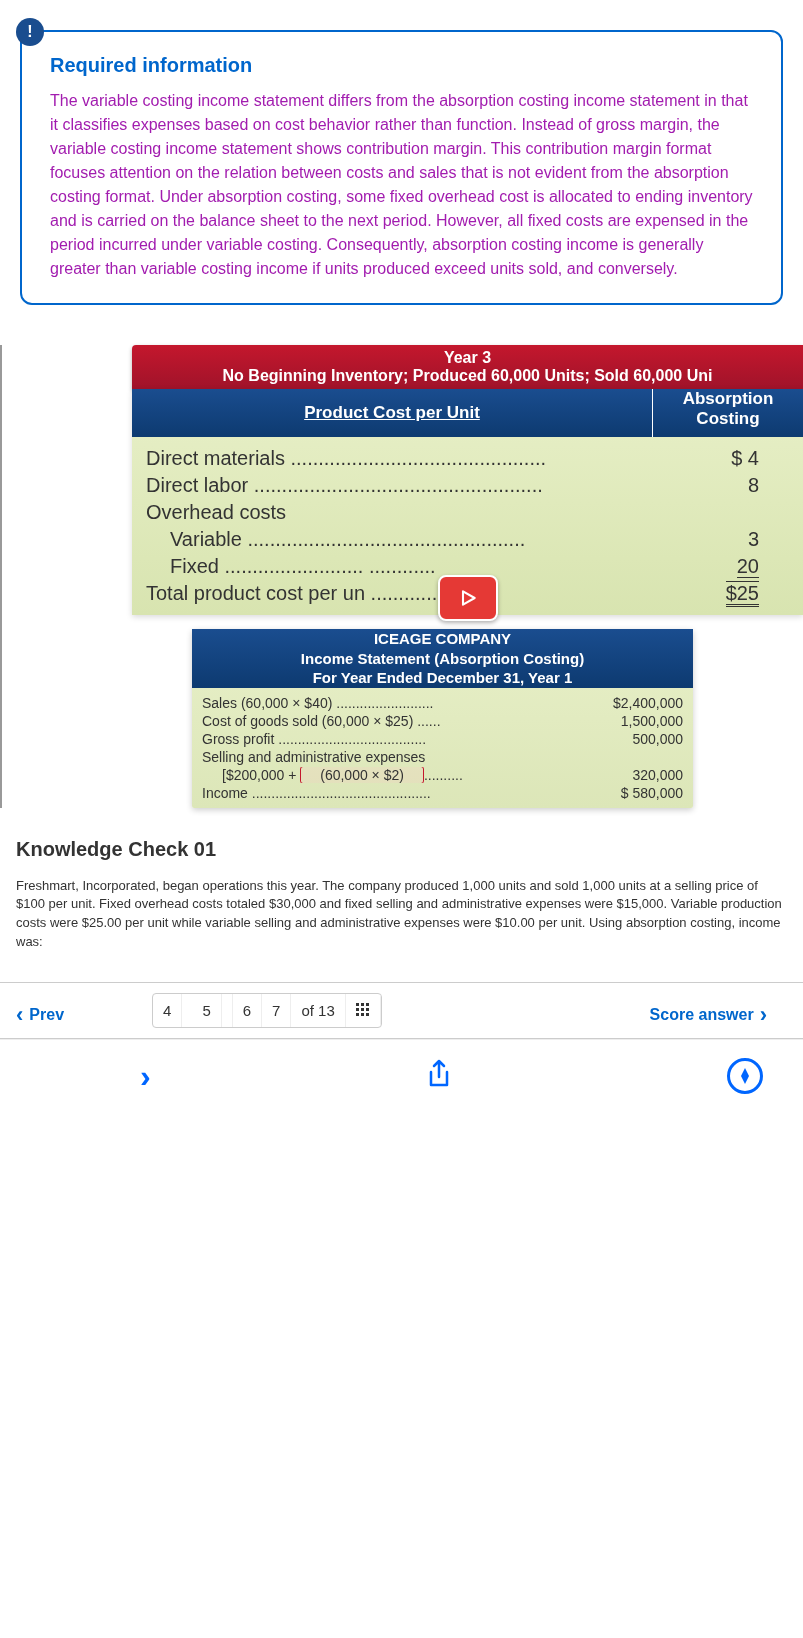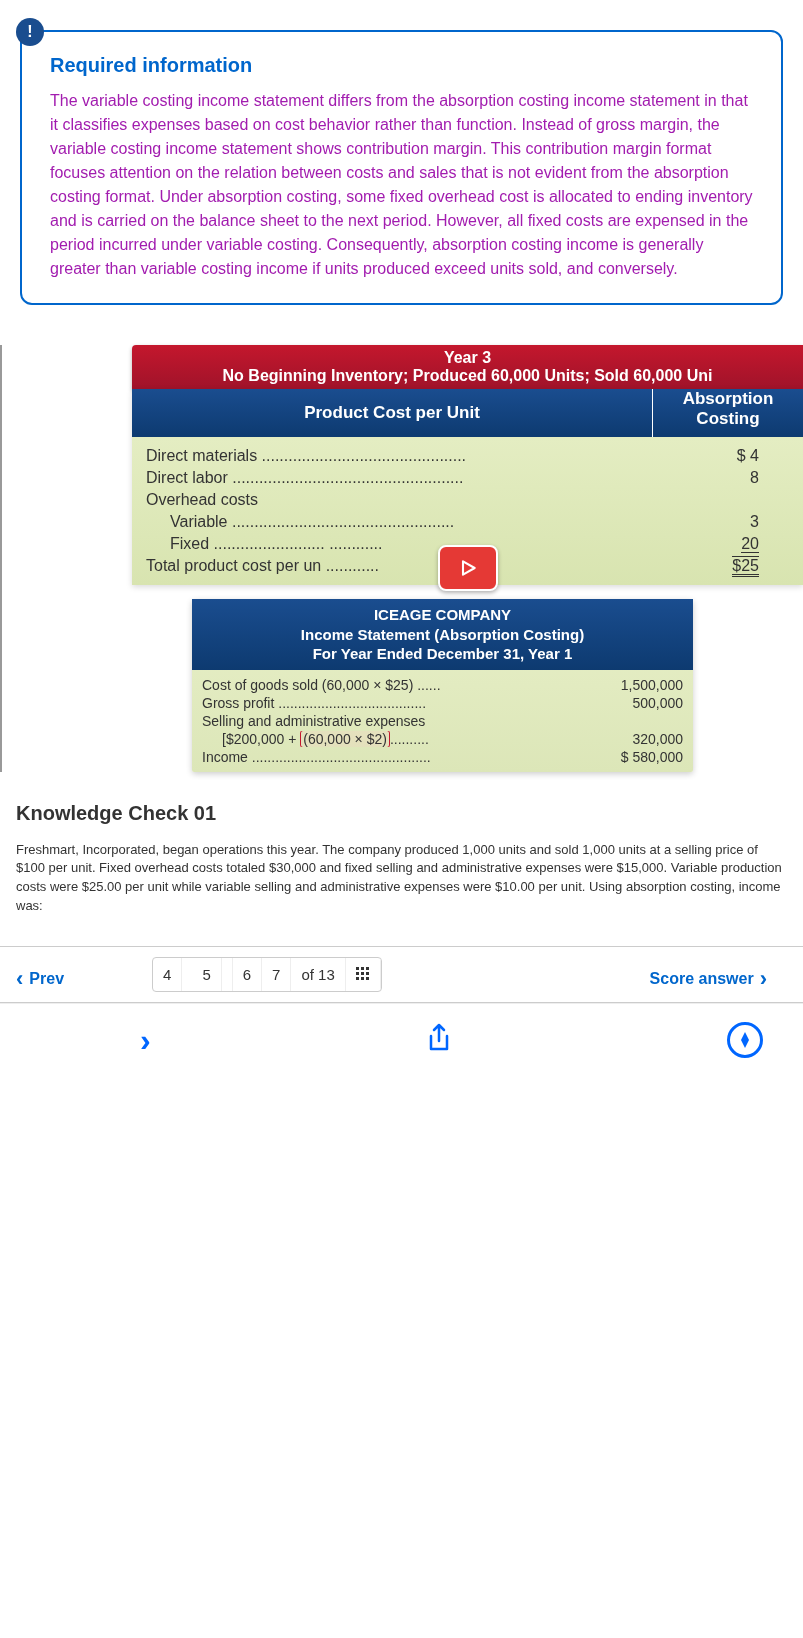--- a/index.html
+++ b/index.html
@@ -10,41 +10,41 @@
   .info-title { color: #0066cc; font-weight: bold; font-size: 20px; margin-bottom: 12px; }
   .info-body { color: #a21caf; font-size: 16px; line-height: 1.5; }
   
   .figure-wrap { margin: 40px 0 20px 0; padding-left: 20px; border-left: 2px solid #999; }
   .year-banner { background: linear-gradient(to bottom, #c4172d, #a0132a); color: #fff; text-align: center; font-weight: bold; font-size: 16px; padding: 4px 8px; margin-left: 110px; border-radius: 4px 0 0 0; box-shadow: 0 2px 4px rgba(0,0,0,.3);}
   .year-banner .y1 { display: block; }
   .year-banner .y2 { display: block; white-space: nowrap; overflow: hidden;}
   
   .cost-table { background: linear-gradient(to bottom, #e8f0c8, #d8e4b0); margin-left: 110px; box-shadow: 0 2px 6px rgba(0,0,0,.15); }
   .cost-header { display: flex; }
-  .cost-header .h1 { flex: 1; background: linear-gradient(to bottom,#1a4d8f,#0d3a70); color: #fff; text-align: center; font-weight: bold; padding: 14px 8px; font-size: 17px; border-right: 1px solid #fff;}
+  .cost-header .h1 { flex: 1; background: linear-gradient(to bottom,#1a4d8f,#0d3a70); color: #fff; text-align: center; font-weight: bold; padding: 14px 8px; font-size: 17px; border-right: 1px solid #fff; text-decoration: underline;}
   .cost-header .h2 { width: 150px; background: linear-gradient(to bottom,#1a4d8f,#0d3a70); color: #fff; text-align: center; font-weight: bold; padding: 0 6px; font-size: 17px; line-height: 1.2;}
   .cost-rows { padding: 8px 0; font-family: Verdana, Arial, sans-serif; position: relative;}
-  .crow { display: flex; padding: 2px 14px; font-size: 16px; gap: 38px;}
+  .crow { display: flex; padding: 2px 14px; font-size: 20px; gap: 38px;}
   .crow .lbl { flex: 1; white-space: nowrap; overflow: hidden;}
   .crow .val { width: 100px; text-align: right; padding-right: 30px; font-family: Arial; }
   .crow.indent .lbl { padding-left: 24px; }
   .crow .ul { border-bottom: 1.5px solid #333; }
   .crow .dbl { border-top: 1.5px solid #333; border-bottom: 3px double #333; }
   
   .play-btn { position: absolute; left: 50%; bottom: -6px; transform: translateX(-50%); width: 60px; height: 46px; background: #e53935; border-radius: 8px; border: 2px solid #fff; display: flex; align-items: center; justify-content: center; box-shadow: 0 2px 4px rgba(0,0,0,.3);}
   .play-btn svg { width: 20px; height: 20px; }
   
   .inc-stmt { background: linear-gradient(to bottom,#e8f0c8,#dce6b8); margin: 14px 110px 0 170px; box-shadow: 0 2px 6px rgba(0,0,0,.2); border-radius: 2px;}
-  .inc-header { background: linear-gradient(to bottom,#1a4d8f,#0d3a70); color: #fff; text-align: center; font-weight: bold; padding: 6px; font-size: 15px; line-height: 1.3;}
+  .inc-header { background: linear-gradient(to bottom,#1a4d8f,#0d3a70); color: #fff; text-align: center; font-weight: bold; padding: 0; font-size: 15px; line-height: 1.3;}
   .inc-rows { padding: 6px 10px; font-size: 14px; font-family: Verdana, Arial;}
   .irow { display: flex; padding: 1px 0;}
   .irow .lbl { flex: 1; white-space: nowrap; overflow: hidden;}
   .irow .val { width: 100px; text-align: right; }
   .irow.indent .lbl { padding-left: 20px;}
-  .hl { border: 1.5px solid #c4172d; border-radius: 3px; padding: 0 2px; background: rgba(255,200,200,.2);}
+  .hl { border: 1.5px solid #c4172d; border-radius: 3px; padding: 0 19px; background: rgba(255,200,200,.2);}
   
   .kc-title { font-weight: bold; font-size: 20px; margin: 30px 16px 16px 16px; }
   .kc-body { font-size: 13px; line-height: 1.45; margin: 0 16px 30px 16px;}
   
   .nav-bar { border-top: 1px solid #ccc; border-bottom: 1px solid #ccc; display: flex; align-items: flex-end; padding: 10px 16px; font-size: 16px; gap: 28px;}
   .nav-prev { color: #0066cc; font-weight: bold; display: flex; align-items: center; gap: 6px;}
   .nav-prev::before { content: "‹"; font-size: 22px; font-weight: bold;}
   .page-group { display: flex; align-items: center; border: 1px solid #ccc; border-radius: 4px; overflow: hidden; margin-left: 60px;}
   .page-group span { padding: 8px 10px; font-size: 15px; border-right: 1px solid #eee;}
   .grid-icon { display: inline-flex; padding: 8px 10px;}
@@ -109,20 +109,24 @@
   </div>
 
   <div class="inc-stmt">
     <div class="inc-header">
       <div>ICEAGE COMPANY</div>
       <div>Income Statement (Absorption Costing)</div>
       <div>For Year Ended December 31, Year 1</div>
     </div>
     <div class="inc-rows">
       <div class="irow">
+          <span class="lbl">Sales (60,000 × $40) .........................</span>
+          <span class="val">$2,400,000</span>
+        </div>
+      <div class="irow">
           <span class="lbl">Cost of goods sold (60,000 × $25) ......</span>
           <span class="val"><span class="ul">1,500,000</span></span>
         </div>
       <div class="irow">
           <span class="lbl">Gross profit  ......................................</span>
           <span class="val">500,000</span>
         </div>
       <div class="irow">
           <span class="lbl">Selling and administrative expenses</span>
           <span class="val"></span>

